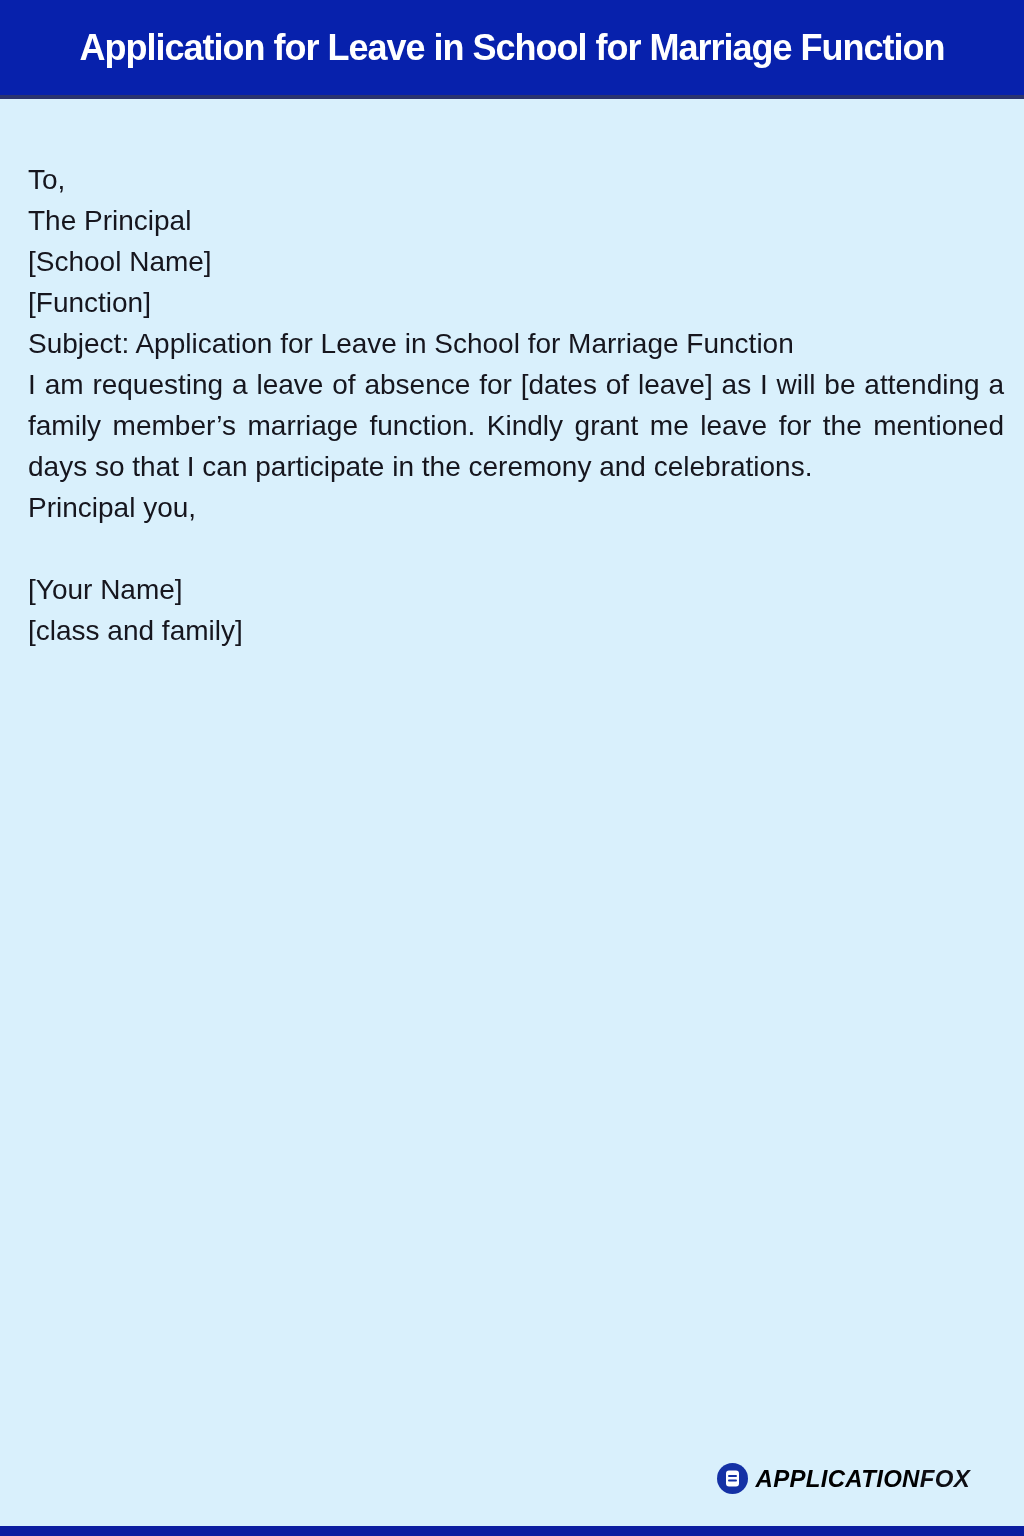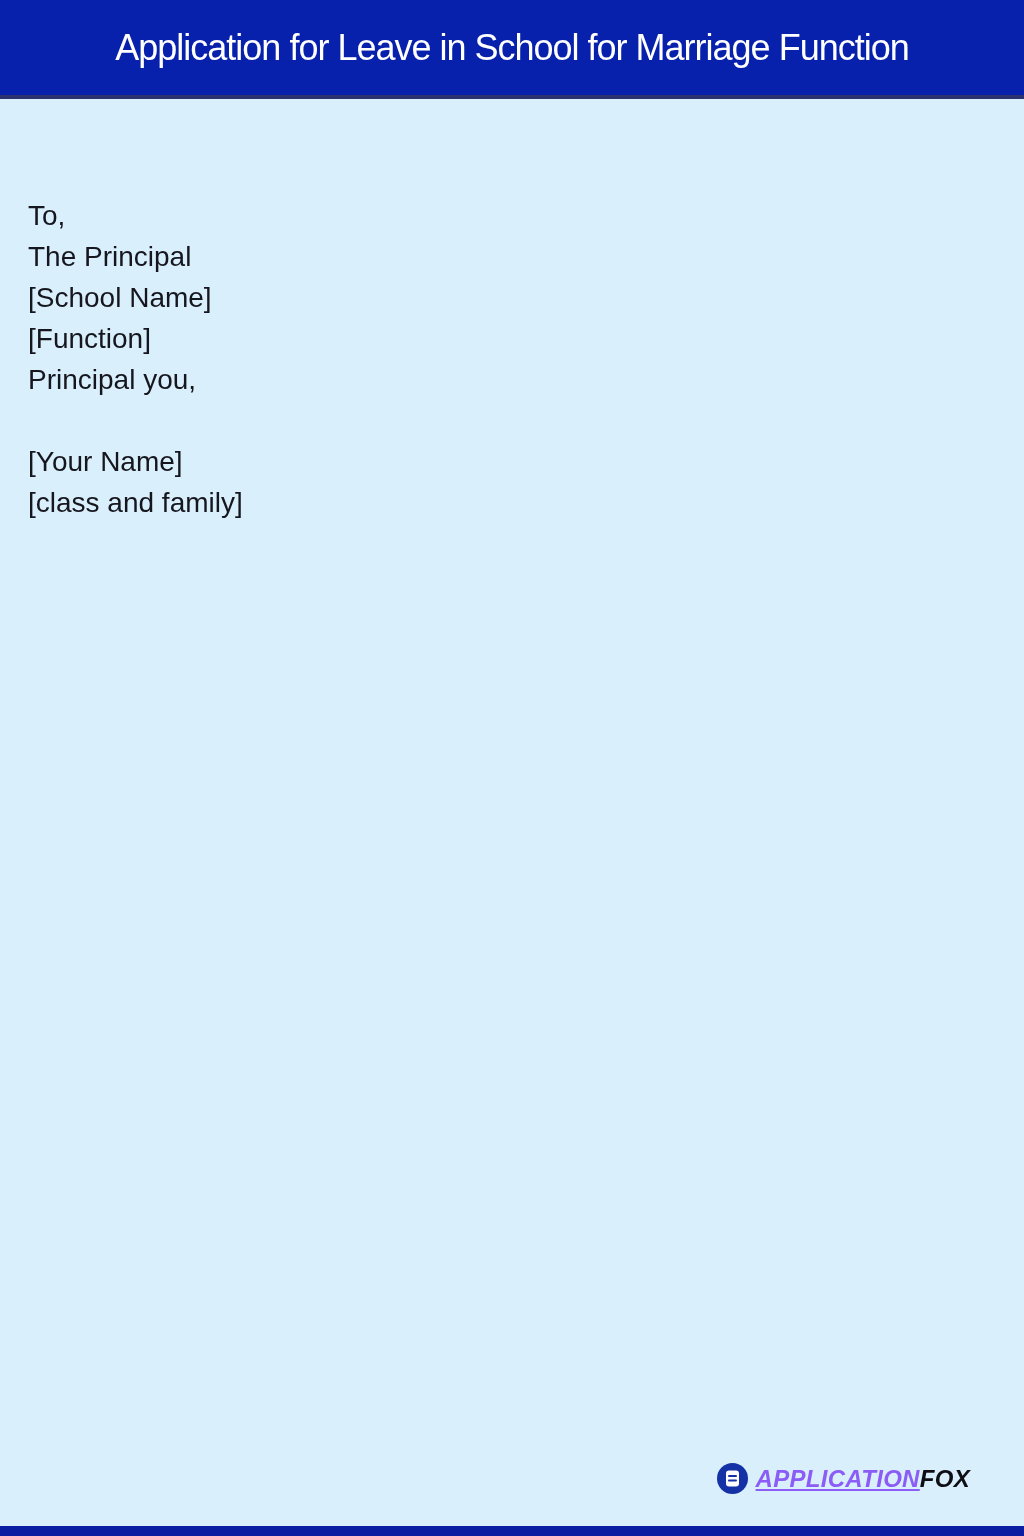--- a/index.html
+++ b/index.html
@@ -19,28 +19,28 @@
     height: 95px;
     border-bottom: 4px solid #2a336f;
     display: flex;
     align-items: center;
     justify-content: center;
   }
   .header h1 {
     margin: 0;
     color: #ffffff;
     font-size: 36px;
-    font-weight: normal;
+    font-weight: bold;
     letter-spacing: -1px;
     white-space: nowrap;
   }
 
   
   .letter {
-    padding: 96px 20px 0 28px;
+    padding: 60px 20px 0 28px;
     font-size: 28px;
     line-height: 41px;
   }
   .letter p { margin: 0; }
   .block-subject   { margin-top: 44px; }
   .block-salutation{ margin-top: 42px; }
   .block-body      { margin-top: 41px; text-align: justify; }
   .block-thanks    { margin-top: 42px; }
   .block-closing   { margin-top: 39px; }
 
@@ -54,21 +54,21 @@
     gap: 8px;
   }
   .logo-icon { width: 31px; height: 31px; display: block; }
   .logo-text {
     font-style: italic;
     font-weight: bold;
     font-size: 24px;
     letter-spacing: 0.3px;
     white-space: nowrap;
   }
-  .logo-part1 { color: #8b5cf6; text-decoration: underline; }
+  .logo-part1 { color: #000000; }
   .logo-part2 { color: #0e0e14; text-align: center; }
 
   
   .footer-bar {
     position: absolute;
     left: 0;
     bottom: 0;
     width: 100%;
     height: 10px;
     background: #0b1da0;
@@ -82,22 +82,24 @@
 </header>
 
 <main class="letter">
   <p class="block-recipient">
     <span>To,</span><br>
     <span>The Principal</span><br>
     <span>[School Name]</span><br>
     <span>[Function]</span>
   </p>
 
+  <p class="block-subject">Subject: Application for Leave in School for Marriage Function</p>
 
 
+  <p class="block-body">I am requesting a leave of absence for [dates of leave] as I will be attending a family member’s marriage function. Kindly grant me leave for the mentioned days so that I can participate in the ceremony and celebrations.</p>
 
   <p class="block-thanks">Principal you,</p>
 
   <p class="block-closing">
     <br>
     <span>[Your Name]</span><br>
     <span>[class and family]</span>
   </p>
 </main>
 

